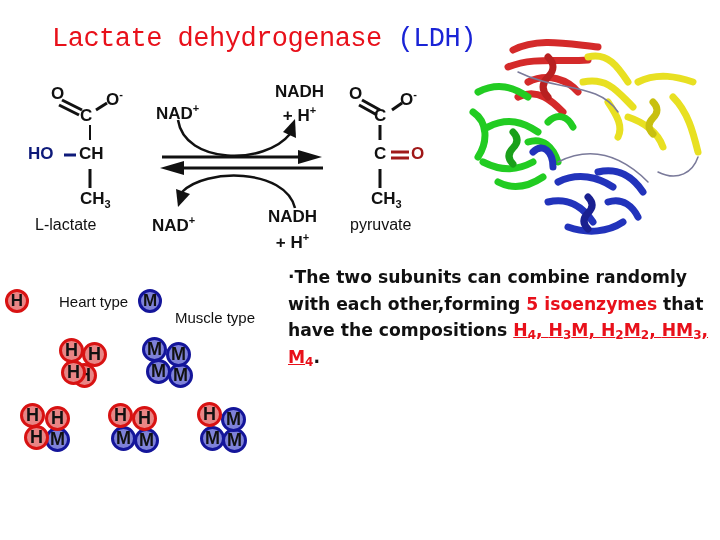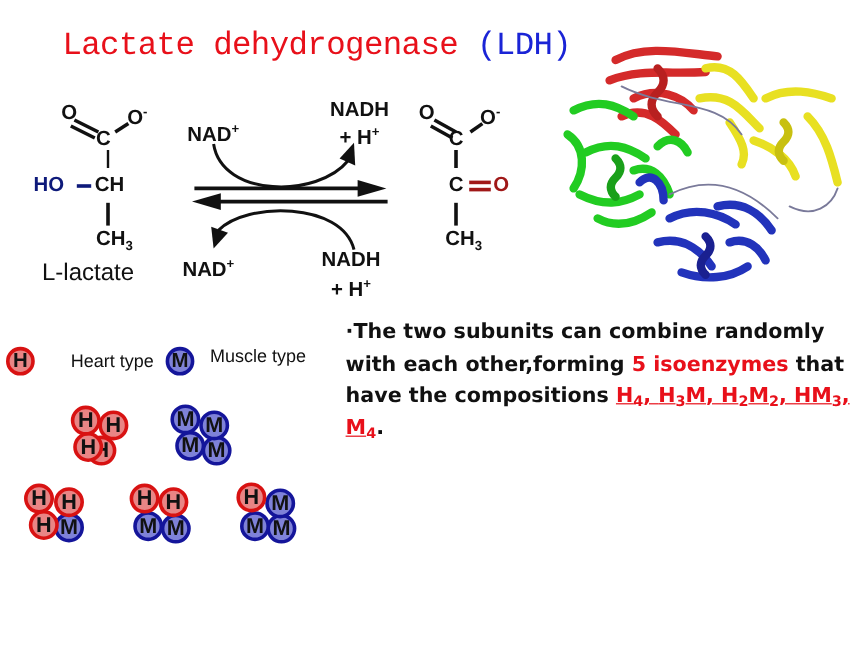--- a/index.html
+++ b/index.html
@@ -10,21 +10,21 @@
     }
     .abs { position: absolute; }
     .title {
       left: 8px; top: 24px;
       font-family: "Liberation Mono", "DejaVu Sans Mono", monospace;
       font-size: 27px; color: #e8101a; white-space: nowrap; letter-spacing: -0.5px; margin-left: 44px;
     }
     .title .ldh { color: #1a24d6; }
     .chem { font-weight: bold; font-size: 17px; color: #111; }
     .chem sub, .chem sup { font-size: 11px; }
-    .mol-name { font-size: 20px; color: #111; font-weight: normal; }
+    .mol-name { font-size: 16px; color: #111; font-weight: normal; }
 
     
     .protein { left: 458px; top: 22px; width: 262px; height: 238px; }
 
     
     .legend-circle {
       width: 24px; height: 24px; border-radius: 50%;
       display: flex; align-items: center; justify-content: center;
       font-weight: bold; font-size: 17px; color: #111;
       box-sizing: border-box;
@@ -105,20 +105,21 @@
     <div>NADH</div>
     <div><span>+ H</span><sup>+</sup></div>
   </div>
 
   <div class="abs chem" style="left:349px;top:4px;">O</div>
   <div class="abs chem" style="left:400px;top:8px;"><span>O</span><sup>-</sup></div>
   <div class="abs chem" style="left:374px;top:26px;">C</div>
   <div class="abs chem" style="left:374px;top:64px;">C</div>
   <div class="abs chem" style="left:411px;top:64px;color:#a01818;">O</div>
   <div class="abs chem" style="left:371px;top:109px;"><span>CH</span><sub>3</sub></div>
+  <div class="abs mol-name" style="left:350px;top:136px;">pyruvate</div>
 </div>
 
 <svg class="abs protein" viewBox="0 0 262 238">
   <g fill="none" stroke-width="7" stroke-linecap="round">
 
     <path d="M55,28 C80,15 110,22 140,25 M50,45 C75,35 100,40 130,38 M70,60 C90,50 110,58 120,70 M60,75 C80,65 95,80 105,90" stroke="#d42a2a"></path>
     <path d="M90,35 q10,10 0,20 q-10,10 0,20" stroke="#b82020"></path>
 
     <path d="M130,35 C150,30 160,45 170,60 M125,60 C150,55 160,70 175,85 M180,60 C200,50 220,55 235,60 M215,75 C230,90 235,110 240,130 M170,95 C185,100 200,110 205,125 M150,80 C160,95 165,105 160,115" stroke="#e8e022"></path>
     <path d="M195,80 q8,8 0,16 q-8,8 0,16" stroke="#c8c010"></path>
@@ -130,21 +131,21 @@
     <path d="M130,175 q8,8 0,16 q-8,8 0,16" stroke="#1a2090"></path>
 
     <path d="M60,50 C100,70 140,60 160,90 M100,140 C130,125 160,130 190,160 M200,150 C220,160 235,150 240,135" stroke="#7a7a9a" stroke-width="1.5"></path>
   </g>
 </svg>
 
 <div class="abs" style="left:5px;top:289px;width:270px;height:26px;">
   <div class="abs legend-circle h-circ" style="left:0;top:0;">H</div>
   <div class="abs legend-label" style="left:54px;top:4px;">Heart type</div>
   <div class="abs legend-circle m-circ" style="left:133px;top:0;">M</div>
-  <div class="abs legend-label" style="left:170px;top:0;">Muscle type</div>
+  <div class="abs legend-label" style="left:170px;top:20px;">Muscle type</div>
 </div>
 
 <div class="cluster" style="left:58px;top:337px;">
   <div class="sub h-circ" style="left:14px;top:26px;">H</div>
   <div class="sub h-circ" style="left:3px;top:23px;">H</div>
   <div class="sub h-circ" style="left:24px;top:5px;">H</div>
   <div class="sub h-circ" style="left:1px;top:1px;">H</div>
 </div>
 
 <div class="cluster" style="left:140px;top:335px;">

